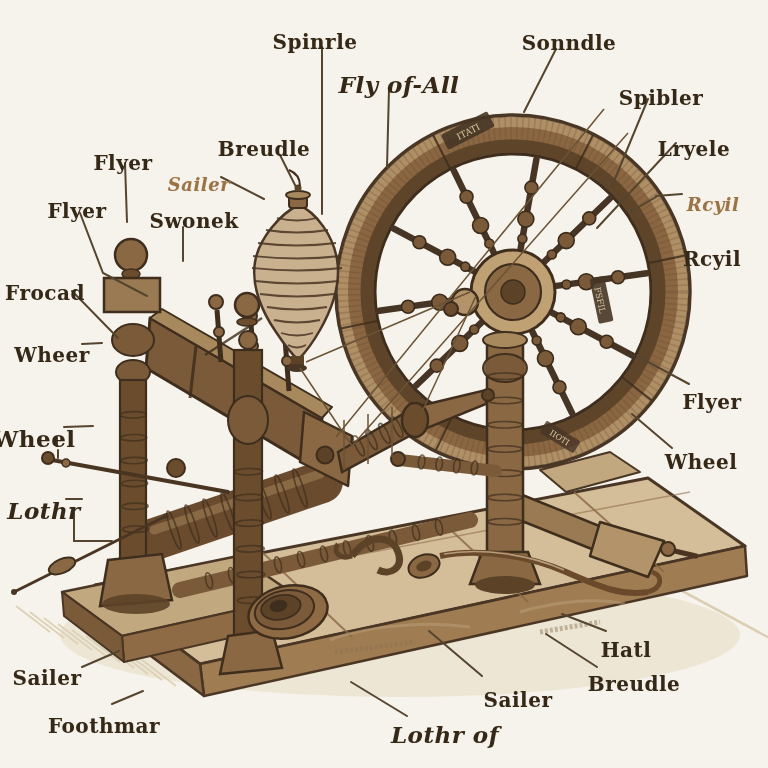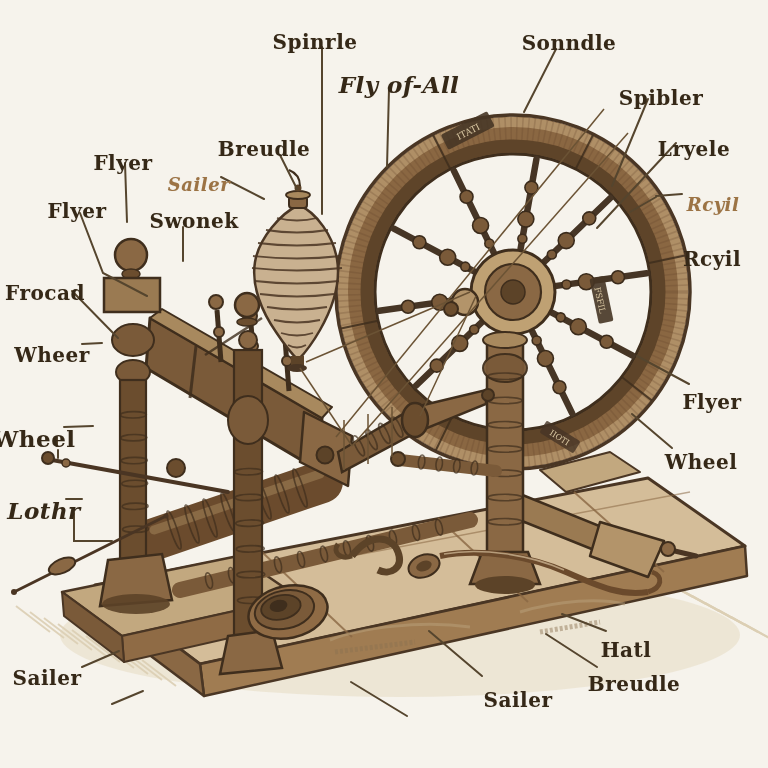--- a/index.html
+++ b/index.html
@@ -398,20 +398,22 @@
   <div class="lbl" style="left:123px;top:151px">Flyer</div>
   <div class="lbl" style="left:77px;top:199px">Flyer</div>
   <div class="lbl lite" style="left:186px;top:172px">Sailer</div>
   <div class="lbl" style="left:194px;top:209px">Swonek</div>
   <div class="lbl" style="left:264px;top:137px">Breudle</div>
   <div class="lbl" style="left:45px;top:281px">Frocad</div>
   <div class="lbl" style="left:52px;top:343px">Wheer</div>
   <div class="lbl big" style="left:34px;top:426px">Wheel</div>
   <div class="lbl i big" style="left:44px;top:498px">Lothr</div>
   <div class="lbl" style="left:47px;top:666px">Sailer</div>
+  <div class="lbl" style="left:104px;top:714px">Foothmar</div>
   <div class="lbl" style="left:626px;top:638px">Hatl</div>
   <div class="lbl" style="left:634px;top:672px">Breudle</div>
   <div class="lbl" style="left:518px;top:688px">Sailer</div>
+  <div class="lbl i big" style="left:445px;top:722px">Lothr of</div>
   <div class="lbl" style="left:712px;top:390px">Flyer</div>
   <div class="lbl" style="left:701px;top:450px">Wheel</div>
 </div>
 
 </div>
 
 </body></html>

